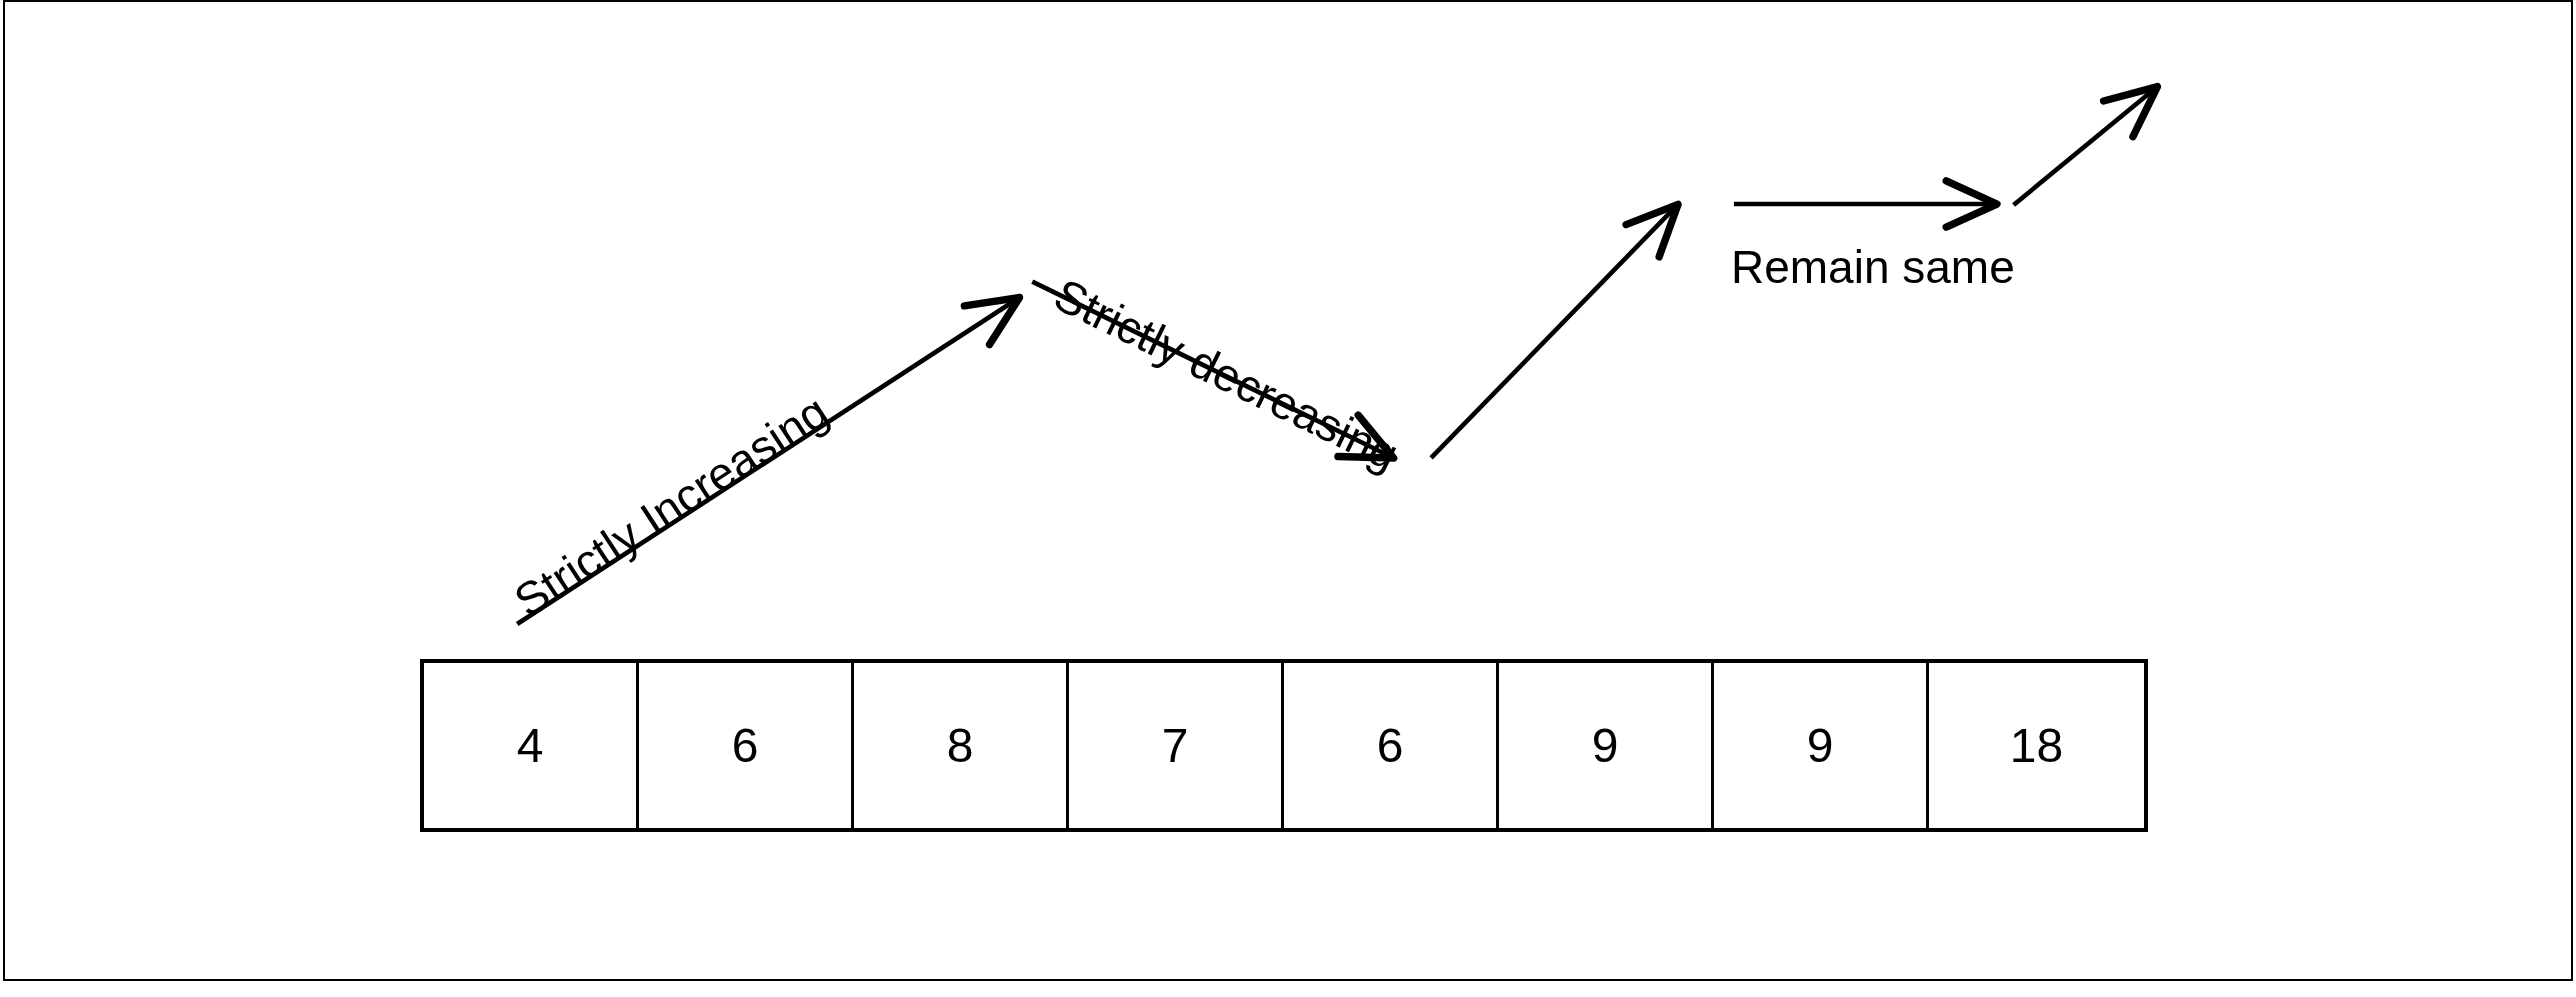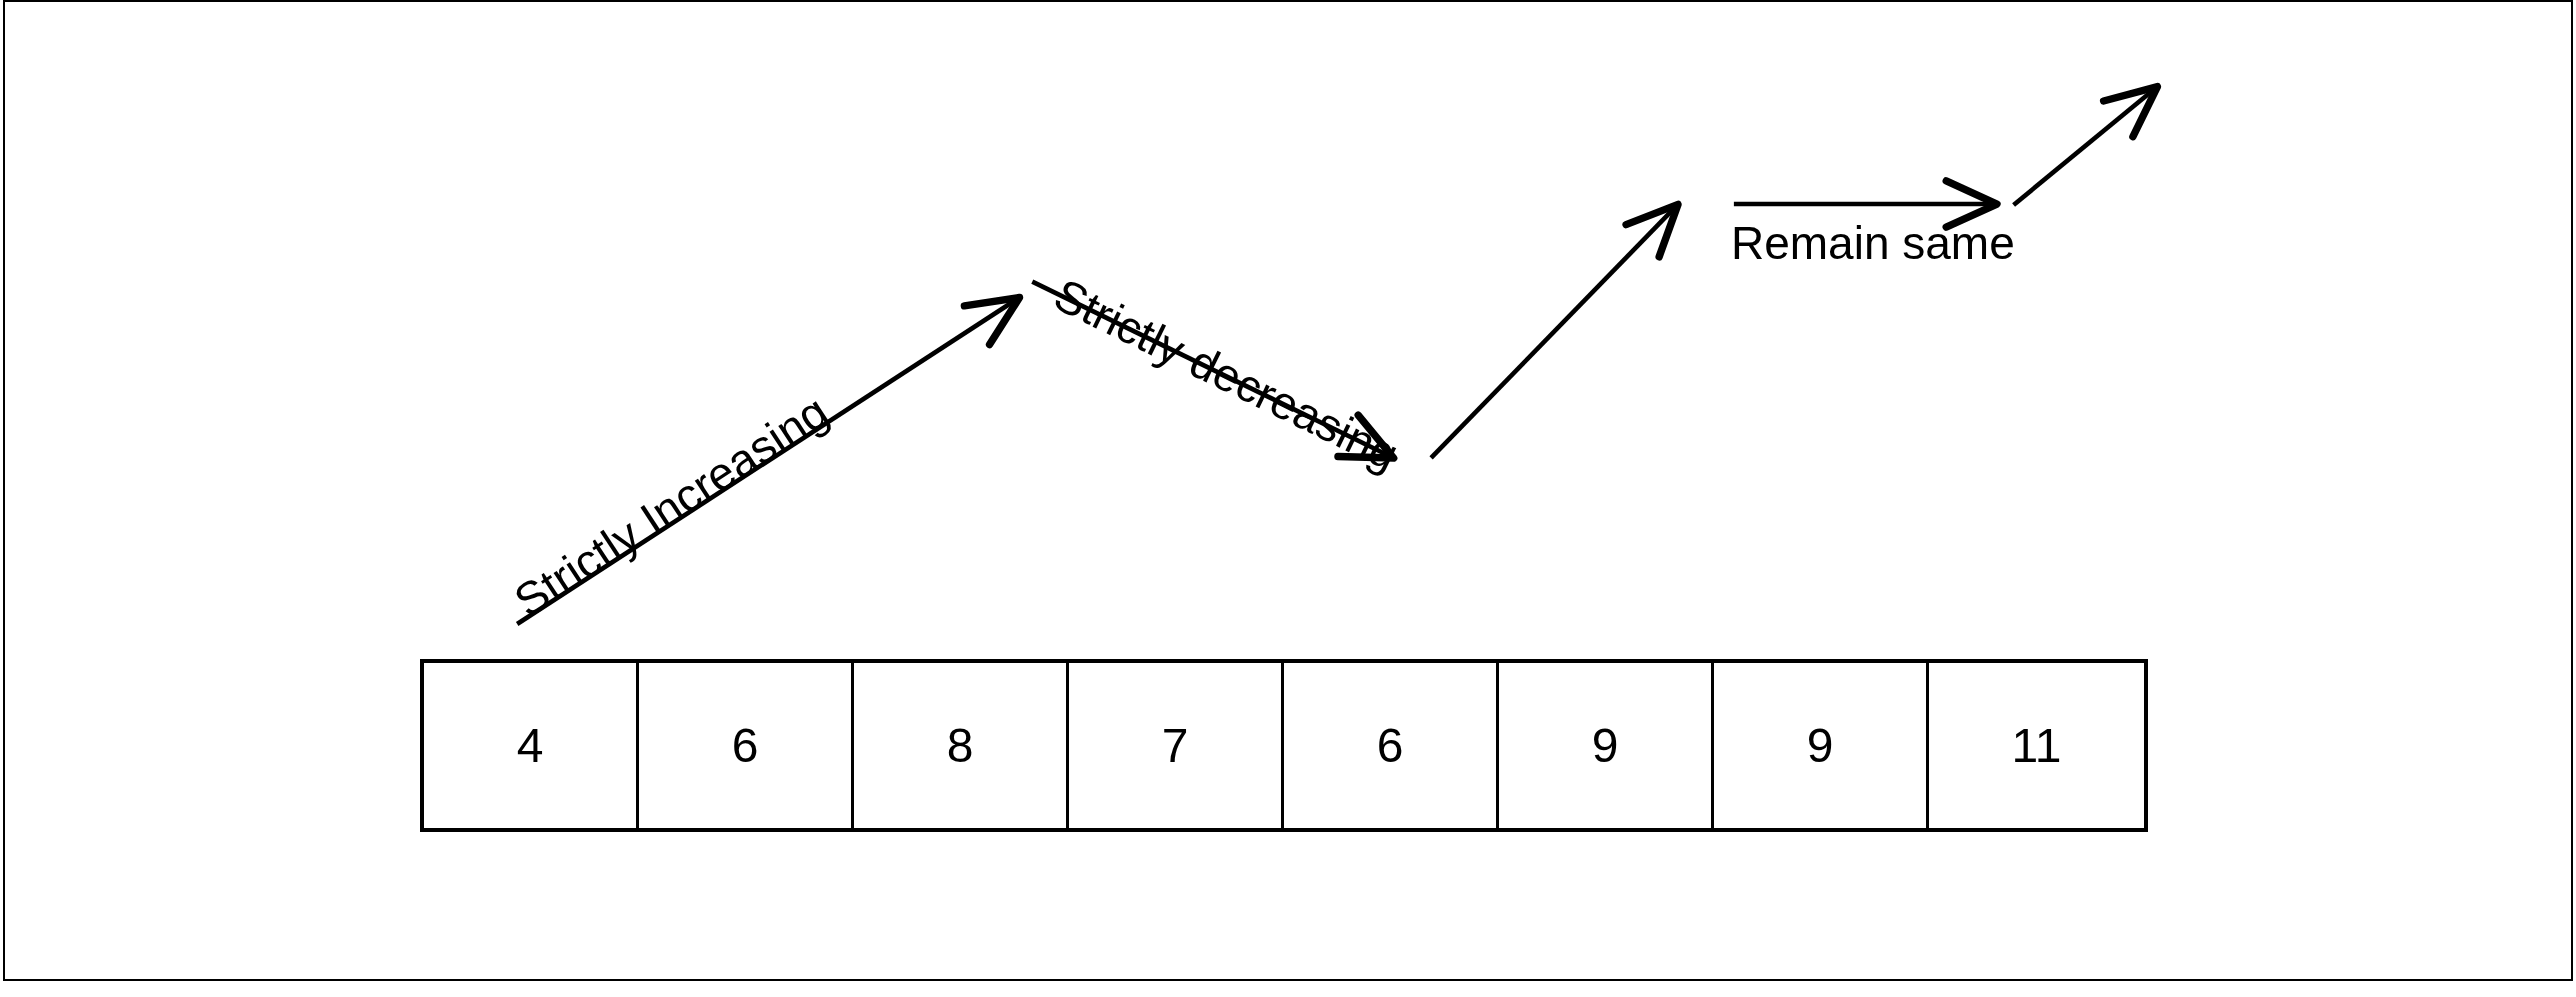--- a/index.html
+++ b/index.html
@@ -85,21 +85,21 @@
     transform: rotate(-33.2deg);
   }
   #label-decreasing {
     left: 1046px;
     top: 262px;
     transform: rotate(26.1deg);
   }
   #label-remain-same {
     position: absolute;
     left: 1731px;
-    top: 216px;
+    top: 240px;
     font-size: 46px;
     color: #000000;
     white-space: nowrap;
     font-family: "Liberation Sans", sans-serif;
   }
 </style>
 </head>
 <body>
 
 <div id="canvas">
@@ -131,17 +131,17 @@
   <div id="label-remain-same">Remain same</div>
 
   <div id="array-row">
     <div class="array-cell">4</div>
     <div class="array-cell">6</div>
     <div class="array-cell">8</div>
     <div class="array-cell">7</div>
     <div class="array-cell">6</div>
     <div class="array-cell">9</div>
     <div class="array-cell">9</div>
-    <div class="array-cell">11</div>
+    <div class="array-cell">18</div>
   </div>
 
 </div>
 
 
 </body></html>

